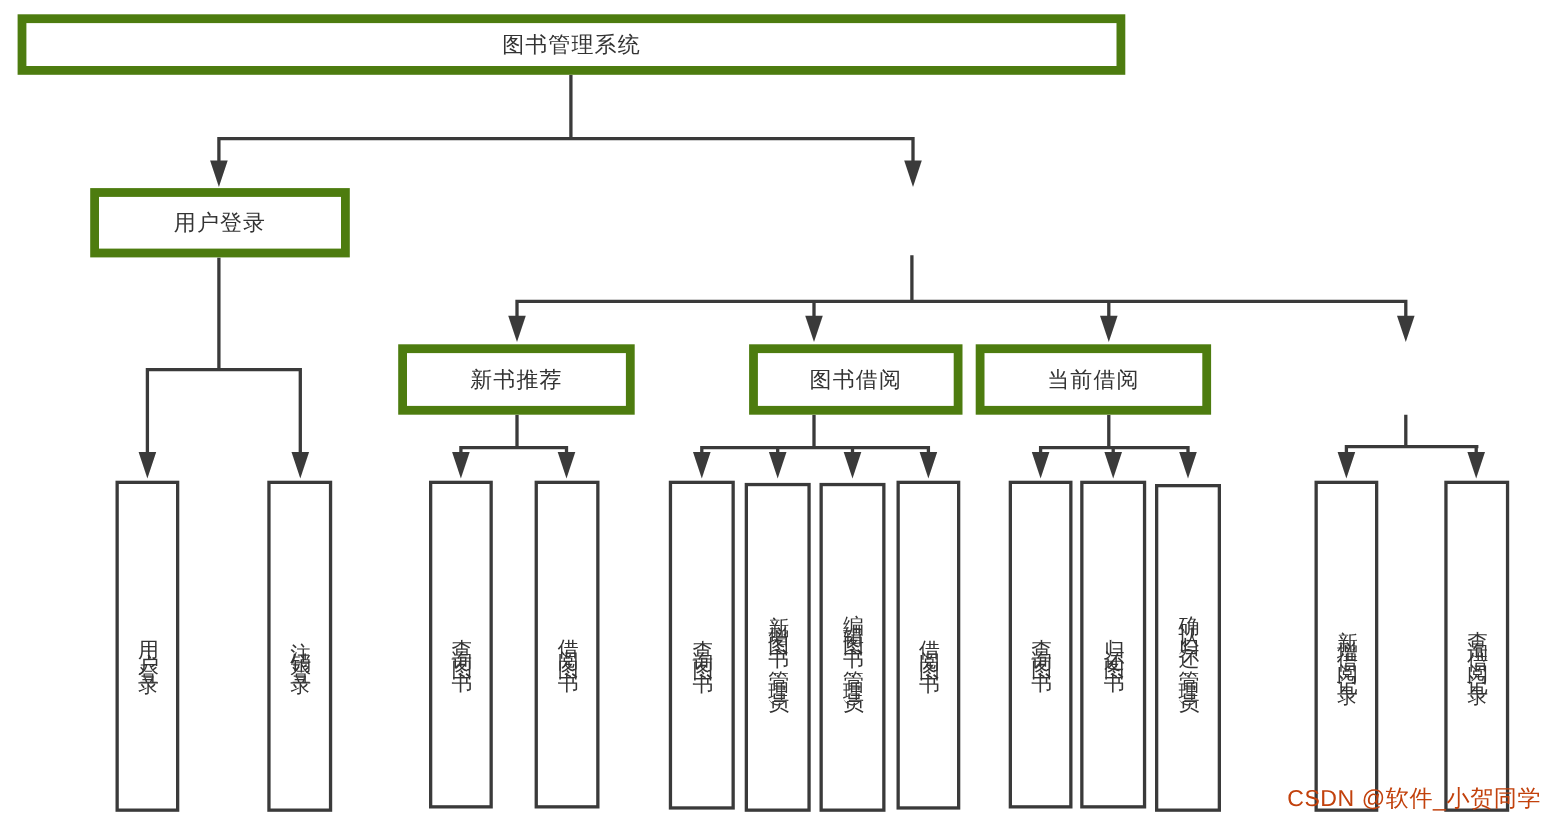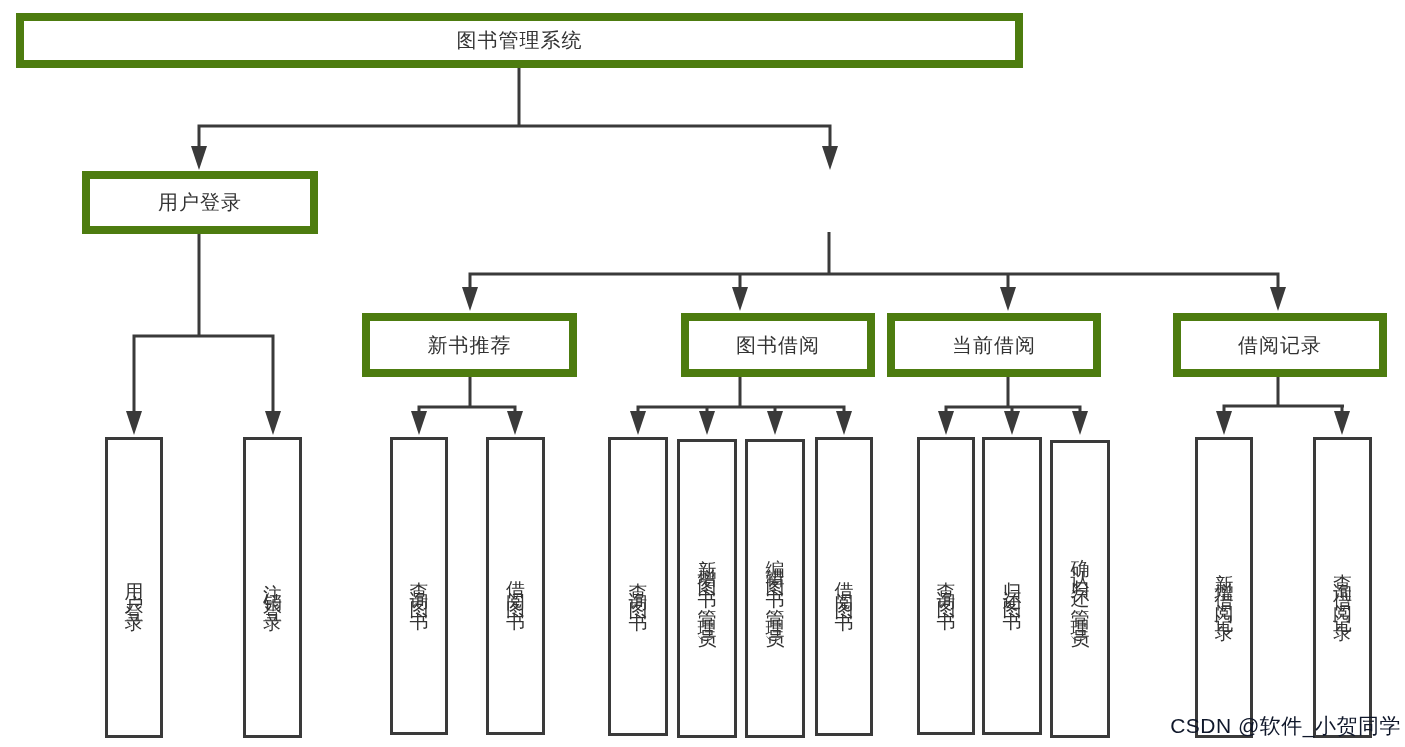--- a/index.html
+++ b/index.html
@@ -34,21 +34,21 @@
     font-size:19px;
     letter-spacing:10px;
     line-height:1.05;
     color:#333333;
     white-space:nowrap;
   }
   .watermark {
     position:absolute;
     right:4px; bottom:7px;
     font-size:21px;
-    color:#0f172a;
+    color:#c2410c;
     letter-spacing:0.5px;
     z-index:5;
     pointer-events:none;
   }
 </style>
 </head>
 <body>
 
 <div id="canvas">
 
@@ -109,23 +109,20 @@
 
   <div class="hbox" style="left:362px; top:313px; width:215px; height:64px;">
     <span>新书推荐</span>
   </div>
   <div class="hbox" style="left:633px; top:313px; width:194px; height:64px;margin-left:48px;">
     <span>图书借阅</span>
   </div>
   <div class="hbox" style="left:887px; top:313px; width:214px; height:64px;">
     <span>当前借阅</span>
   </div>
-  <div class="hbox" style="left:1173px; top:313px; width:214px; height:64px;">
-    <span>借阅记录</span>
-  </div>
 
   <div class="vbox" style="left:105px; top:437px; width:58px; height:301px;">
     <span class="vlabel">用户登录</span>
   </div>
   <div class="vbox" style="left:243px; top:437px; width:59px; height:301px;">
     <span class="vlabel">注销登录</span>
   </div>
 
   <div class="vbox" style="left:390px; top:437px; width:58px; height:298px;">
     <span class="vlabel">查询图书</span>

